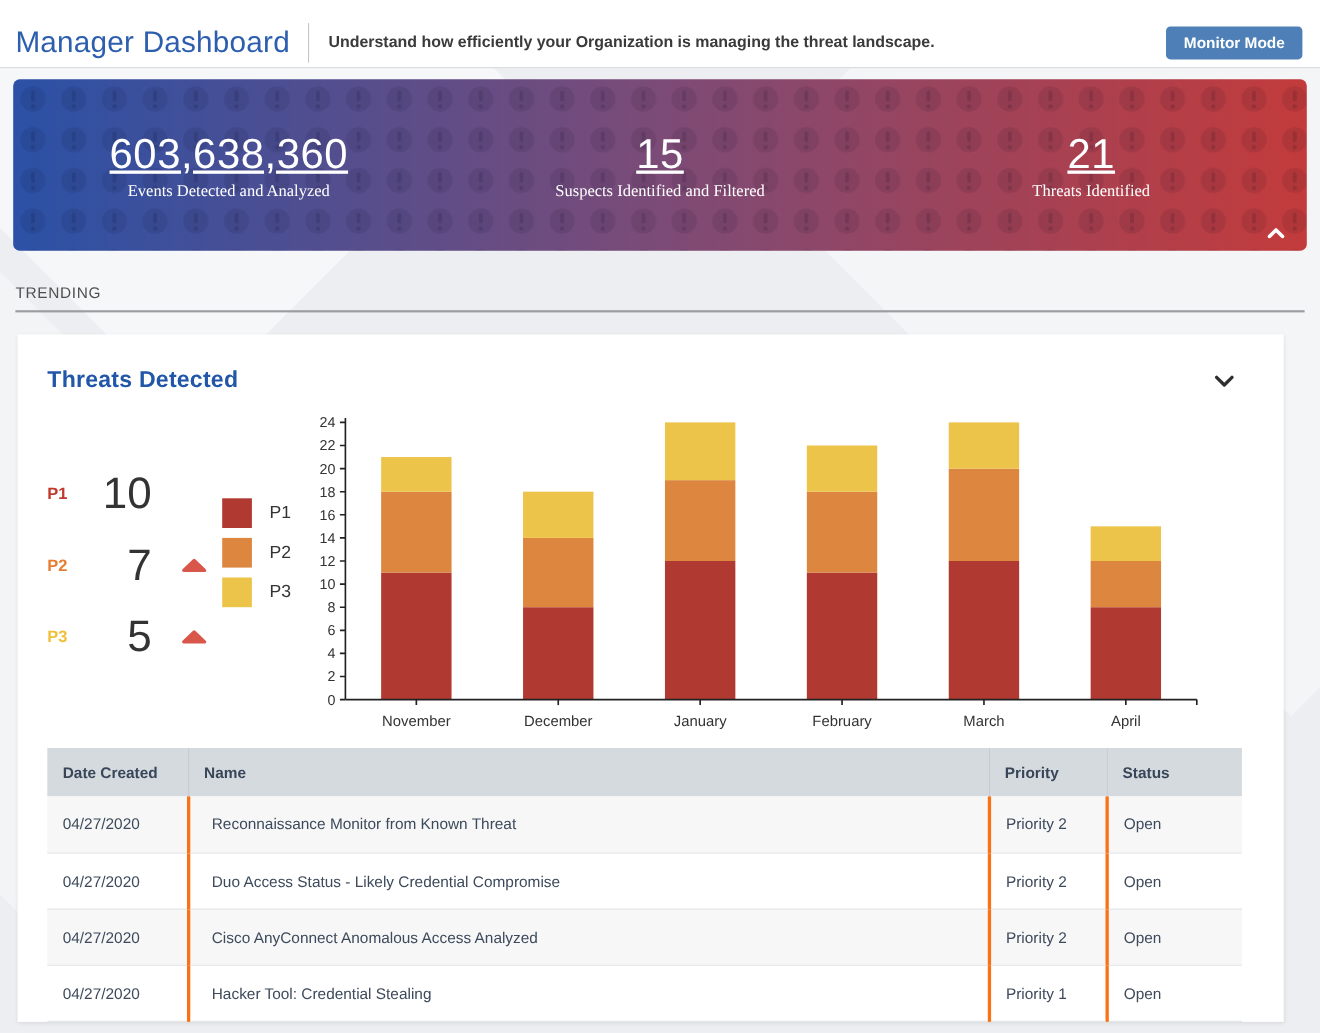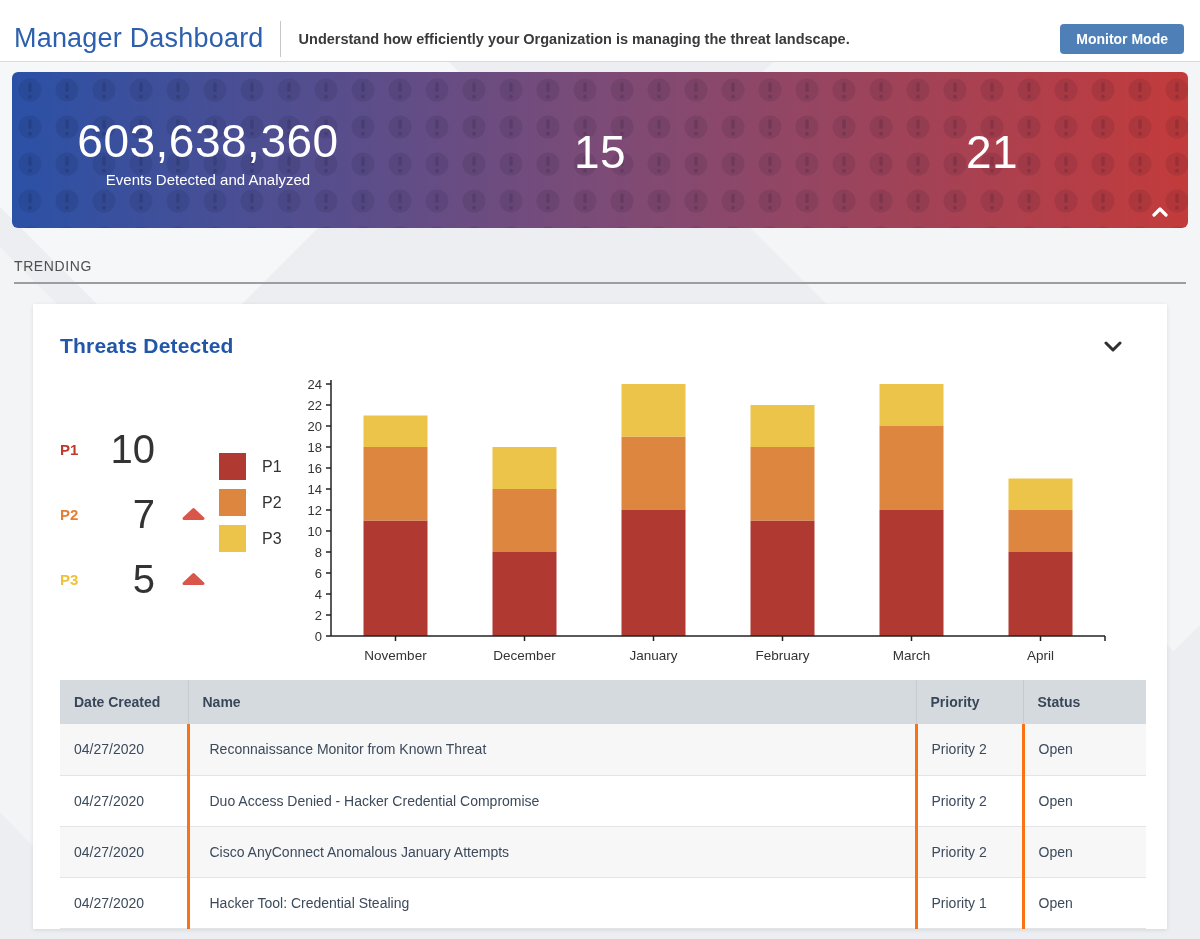--- a/index.html
+++ b/index.html
@@ -44,37 +44,37 @@
     background:linear-gradient(90deg,#2b51a6,#7c4b77 50%,#c33b3b);
     display:flex; align-items:center;
     overflow:hidden;
   }
   .banner-pattern { position:absolute; inset:0; width:100%; height:100%; }
   .banner-stat {
     position:relative; z-index:1;
     flex:1; text-align:center; color:#fff;
     padding-top:4px;
   }
-  .banner-stat .stat-value { font-size:46px; font-weight:400; line-height:1.1; letter-spacing:0.5px; }
-  .banner-stat .stat-label { font-size:15px; font-weight:400; margin-top:4px; }
+  .banner-stat .stat-value { font-size:38px; font-weight:400; line-height:1.1; letter-spacing:0.5px;text-decoration:underline; }
+  .banner-stat .stat-label { font-size:15px; font-weight:400; margin-top:4px;font-family:Liberation Serif, serif; }
   .banner-collapse {
     position:absolute; right:16px; bottom:4px; z-index:2;
     width:24px; height:24px; cursor:pointer;
     display:flex; align-items:center; justify-content:center;
   }
 
   
   .trending { position:relative; z-index:2; margin:30px 14px 0 14px; }
   .trending-label { font-size:14px; color:#4f4f4f; letter-spacing:0.6px; }
   .trending-rule { height:2px; background:#9b9da0; border:none; margin-top:8px; }
 
   
   .threats-card {
     position:relative; z-index:2;
-    margin:20px 33px 0 33px;
+    margin:20px 33px 0 16px;
     background:#fff;
     box-shadow:0 1px 4px rgba(0,0,0,0.10);
   }
   .card-header { display:flex; align-items:center; padding:30px 27px 6px 27px; }
   .card-title { font-size:21px; font-weight:700; color:#2156a8; letter-spacing:0.2px; }
   .card-collapse { margin-left:auto; margin-right:18px; cursor:pointer; display:flex; align-items:center; }
 
   .chart-section { position:relative; height:316px; }
 
   .priority-stats { position:absolute; left:27px; top:62px; }
@@ -141,23 +141,25 @@
     </defs>
     <rect width="100%" height="100%" fill="url(#alertpat)"></rect>
   </svg>
 
   <div class="banner-stat">
     <div class="stat-value">603,638,360</div>
     <div class="stat-label">Events Detected and Analyzed</div>
   </div>
   <div class="banner-stat">
     <div class="stat-value">15</div>
+    <div class="stat-label">Suspects Identified and Filtered</div>
   </div>
   <div class="banner-stat">
     <div class="stat-value">21</div>
+    <div class="stat-label">Threats Identified</div>
   </div>
 
   <div class="banner-collapse">
     <svg width="16" height="10" viewBox="0 0 16 10">
       <polyline points="2,8 8,2 14,8" fill="none" stroke="#ffffff" stroke-width="3.2" stroke-linecap="round" stroke-linejoin="round"></polyline>
     </svg>
   </div>
 </div>
 
 <div class="trending">
@@ -302,27 +304,27 @@
     </thead>
     <tbody>
       <tr class="striped">
         <td class="cell-date">04/27/2020</td>
         <td class="cell-name">Reconnaissance Monitor from Known Threat</td>
         <td class="cell-priority">Priority 2</td>
         <td class="cell-status">Open</td>
       </tr>
       <tr>
         <td class="cell-date">04/27/2020</td>
-        <td class="cell-name">Duo Access Denied - Hacker Credential Compromise</td>
+        <td class="cell-name">Duo Access Status - Likely Credential Compromise</td>
         <td class="cell-priority">Priority 2</td>
         <td class="cell-status">Open</td>
       </tr>
       <tr class="striped">
         <td class="cell-date">04/27/2020</td>
-        <td class="cell-name">Cisco AnyConnect Anomalous January Attempts</td>
+        <td class="cell-name">Cisco AnyConnect Anomalous Access Analyzed</td>
         <td class="cell-priority">Priority 2</td>
         <td class="cell-status">Open</td>
       </tr>
       <tr>
         <td class="cell-date">04/27/2020</td>
         <td class="cell-name">Hacker Tool: Credential Stealing</td>
         <td class="cell-priority">Priority 1</td>
         <td class="cell-status">Open</td>
       </tr>
     </tbody>

